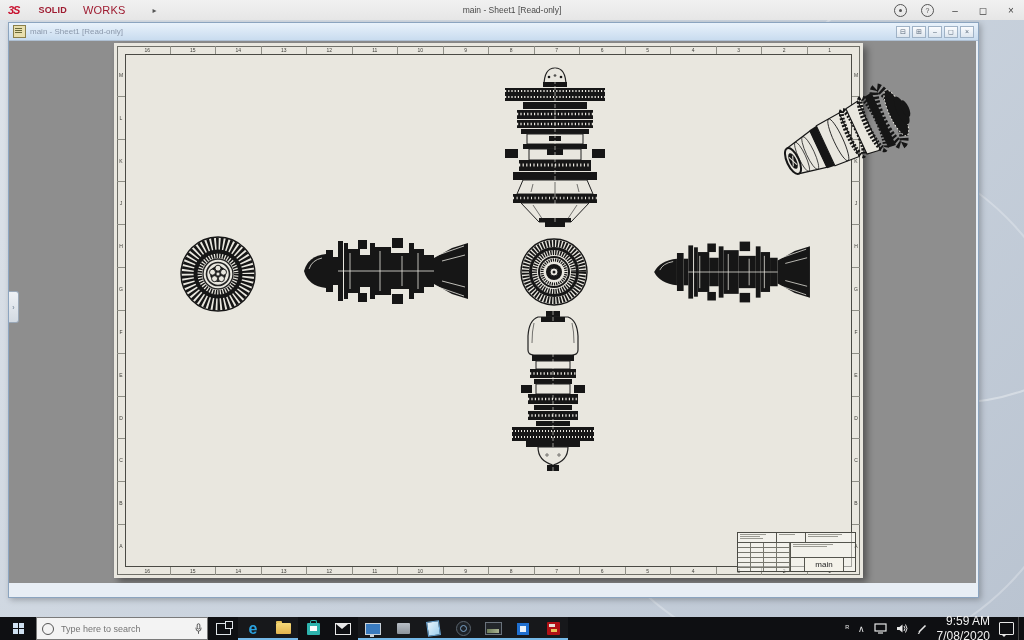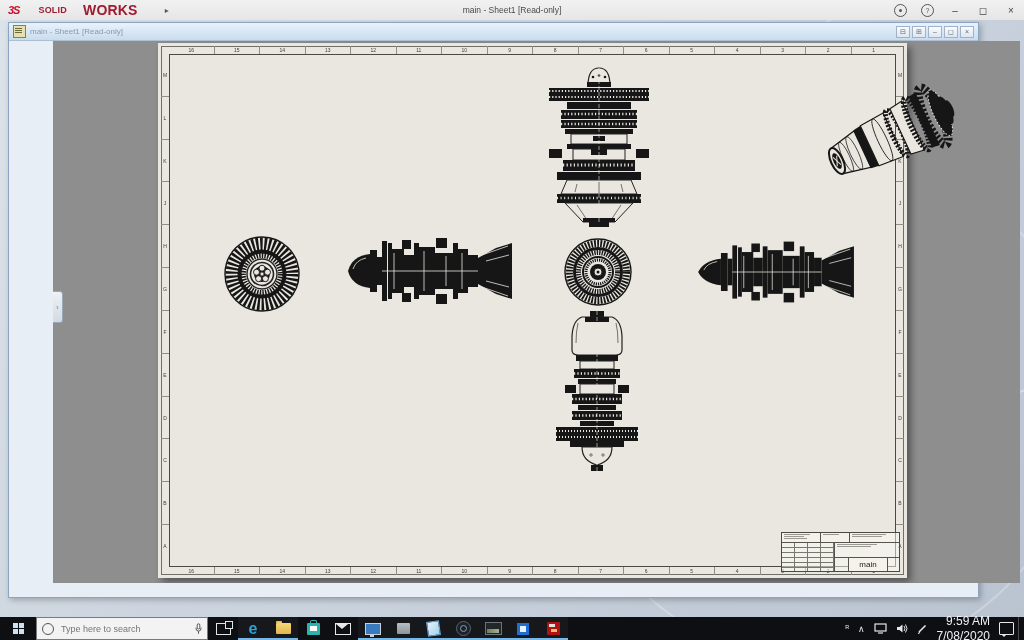--- a/index.html
+++ b/index.html
@@ -4,21 +4,21 @@
 <style>
   html,body{margin:0;padding:0;width:1024px;height:640px;overflow:hidden;
     font-family:"Liberation Sans","DejaVu Sans",sans-serif;-webkit-font-smoothing:antialiased;}
   .abs{position:absolute;}
   
   #titlebar{left:0;top:0;width:1024px;height:20px;background:linear-gradient(#f1f1f1,#e6e6e6);
     border-bottom:1px solid #cfcfcf;}
   #brand{left:8px;top:2px;height:16px;display:flex;align-items:center;gap:19px;}
   .logo-mark{color:#c8102e;font-weight:bold;font-style:italic;font-size:11px;letter-spacing:-1px;}
   .logo-solid{color:#9e1b30;font-weight:bold;font-size:9px;letter-spacing:.2px;}
-  .logo-works{color:#9e1b30;font-weight:700;font-size:14px;letter-spacing:.2px;margin-left:-3px;}
+  .logo-works{color:#9e1b30;font-weight:400;font-size:11px;letter-spacing:.2px;margin-left:-3px;}
   .flyout{color:#555;font-size:8px;margin-left:8px;}
   #app-controls{right:6px;top:0;height:20px;display:flex;align-items:center;gap:14px;}
   .ctl{font-size:10px;color:#444;width:14px;text-align:center;cursor:default;}
   .circle-ctl{width:11px;height:11px;border:1.2px solid #555;border-radius:50%;display:flex;
     align-items:center;justify-content:center;font-size:7px;color:#555;}
   .dot{width:3px;height:3px;border-radius:50%;background:#555;}
   
   #desktop{left:0;top:20px;width:1024px;height:597px;
     background:linear-gradient(135deg,#dde3ea 0%,#c9d2dd 55%,#bac4d1 100%);overflow:hidden;}
   #desktop::before{content:"";position:absolute;right:-140px;top:-40px;width:420px;height:420px;
@@ -31,21 +31,21 @@
   #child-titlebar{left:0;top:0;right:0;height:18px;background:linear-gradient(#e9f2fb,#c9dcef);
     display:flex;align-items:center;padding:0 4px;border-bottom:1px solid #aebfd2;box-sizing:border-box;}
   .doc-icon{width:11px;height:11px;background:#e8dfae;border:1px solid #8a7f4a;margin-right:4px;position:relative;}
   .doc-icon::after{content:"";position:absolute;left:1px;top:2px;width:7px;height:1px;background:#6a6a3a;
     box-shadow:0 2px 0 #6a6a3a,0 4px 0 #6a6a3a;}
   .child-title{font-size:8px;color:#8b98ab;}
   #child-controls{margin-left:auto;display:flex;gap:2px;}
   .cbtn{width:14px;height:12px;background:linear-gradient(#fbfcfe,#dde6ef);border:1px solid #9fb2c6;
     font-size:7px;color:#5a6a7c;display:flex;align-items:center;justify-content:center;box-sizing:border-box;}
   
-  #draw-area{left:0;top:18px;width:967px;height:542px;background:#8e8e8e;overflow:hidden;margin-left:44px;}
+  #draw-area{left:0;top:18px;width:967px;height:542px;background:#8e8e8e;overflow:hidden;}
   #panel-tab{left:0;top:250px;width:9px;height:30px;background:linear-gradient(#eef1f5,#d3dae2);
     border:1px solid #9aa8b8;border-left:none;border-radius:0 3px 3px 0;display:flex;align-items:center;
     justify-content:center;font-size:7px;color:#67788c;}
   #sheet{left:105px;top:2px;width:749px;height:535px;background:#e9e7df;
     box-shadow:4px 4px 7px rgba(0,0,0,.4);}
   .frame-outer{left:3px;top:3px;right:3px;bottom:3px;border:1px solid #6f6f68;}
   .frame-inner{left:11px;top:11px;right:11px;bottom:11px;border:1.5px solid #4a4a44;}
   .zones-h{left:11px;right:11px;height:8px;display:flex;}
   .zones-h span{flex:1;text-align:center;font-size:5px;line-height:8px;color:#3d3d38;
     border-right:1px solid #8f8f86;}

